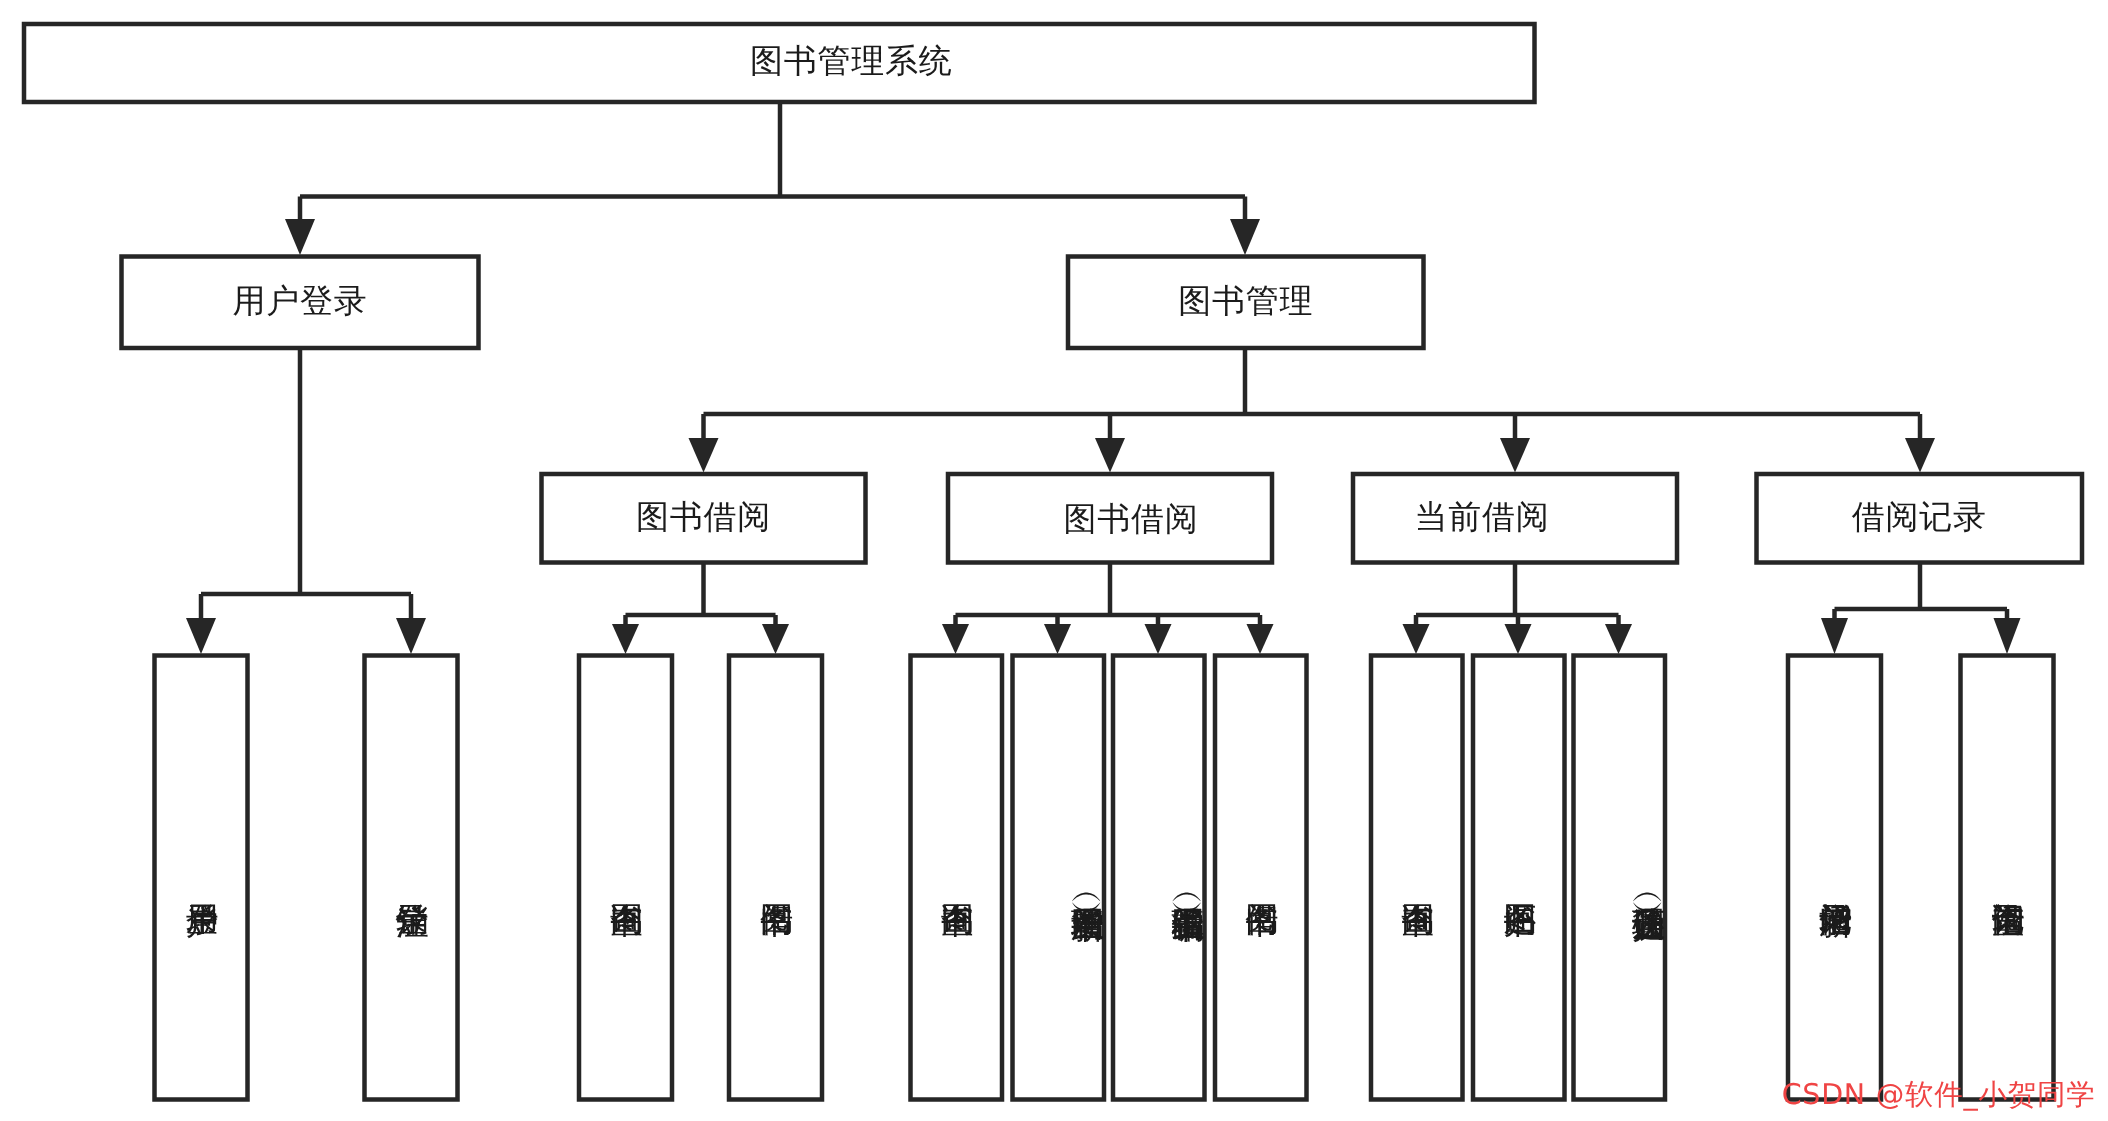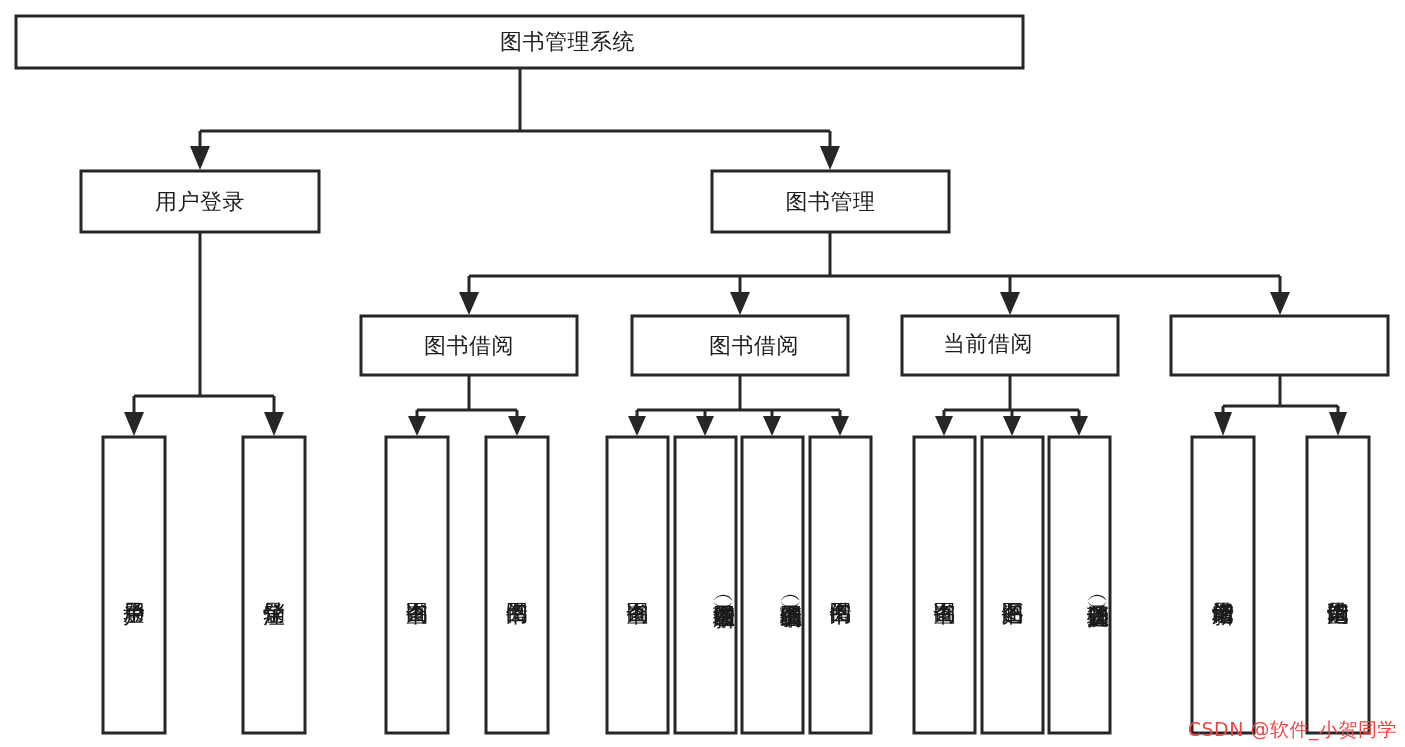--- a/index.html
+++ b/index.html
@@ -179,21 +179,22 @@
     <rect class="node-rect" x="1307" y="437" width="62" height="296"></rect>
   </svg>
 
   <div class="node-label-h" style="left:16px; top:16px; width:1007px; height:52px;padding-left:48px;">图书管理系统</div>
 
   <div class="node-label-h" style="left:81px; top:171px; width:238px; height:61px;">用户登录</div>
   <div class="node-label-h" style="left:712px; top:171px; width:237px; height:61px;">图书管理</div>
 
   <div class="node-label-h" style="left:361px; top:316px; width:216px; height:59px;">图书借阅</div>
   <div class="node-label-h" style="left:632px; top:316px; width:244px; height:59px;font-family:Liberation Serif, serif;">图书借阅</div>
-  <div class="node-label-h" style="left:902px; top:316px; width:172px; height:59px;font-family:Liberation Mono, monospace;">当前借阅</div>
+  <div class="node-label-h" style="left:902px; top:316px; width:172px; height:59px;">当前借阅</div>
+  <div class="node-label-h" style="left:1171px; top:316px; width:217px; height:59px;">借阅记录</div>
 
   <div class="node-label-v mid" style="left:103px; top:437px; width:62px; height:296px;">用户登录</div>
   <div class="node-label-v mid" style="left:243px; top:437px; width:62px; height:296px;">注销登录</div>
   <div class="node-label-v mid" style="left:386px; top:437px; width:62px; height:296px;">查询图书</div>
   <div class="node-label-v mid" style="left:486px; top:437px; width:62px; height:296px;">借阅图书</div>
   <div class="node-label-v mid" style="left:607px; top:437px; width:61px; height:296px;">查询图书</div>
   <div class="node-label-v" style="left:675px; top:443px; width:61px; height:290px;">新增图书（管理员）</div>
   <div class="node-label-v" style="left:742px; top:443px; width:61px; height:290px;">编辑图书（管理员）</div>
   <div class="node-label-v mid" style="left:810px; top:437px; width:61px; height:296px;">借阅图书</div>
   <div class="node-label-v mid" style="left:914px; top:437px; width:61px; height:296px;">查询图书</div>

